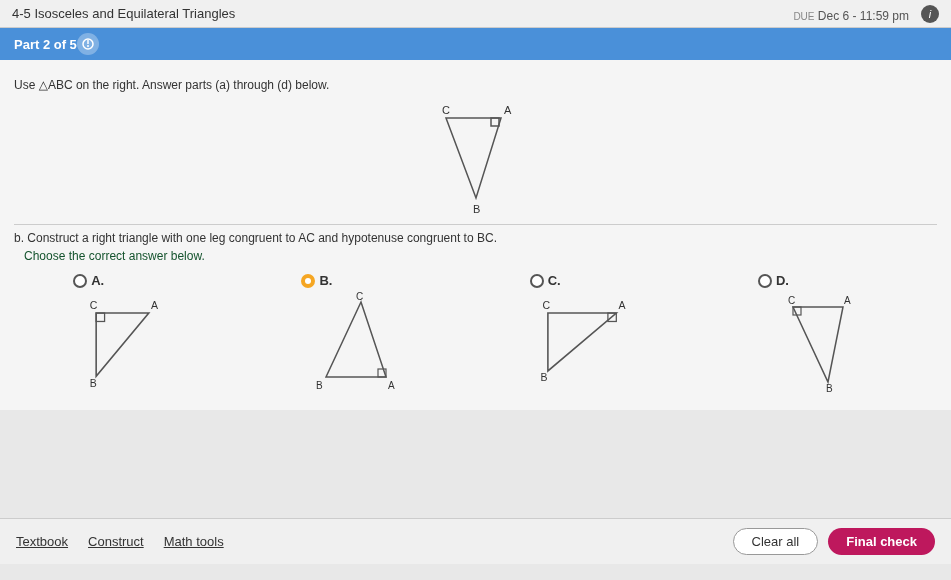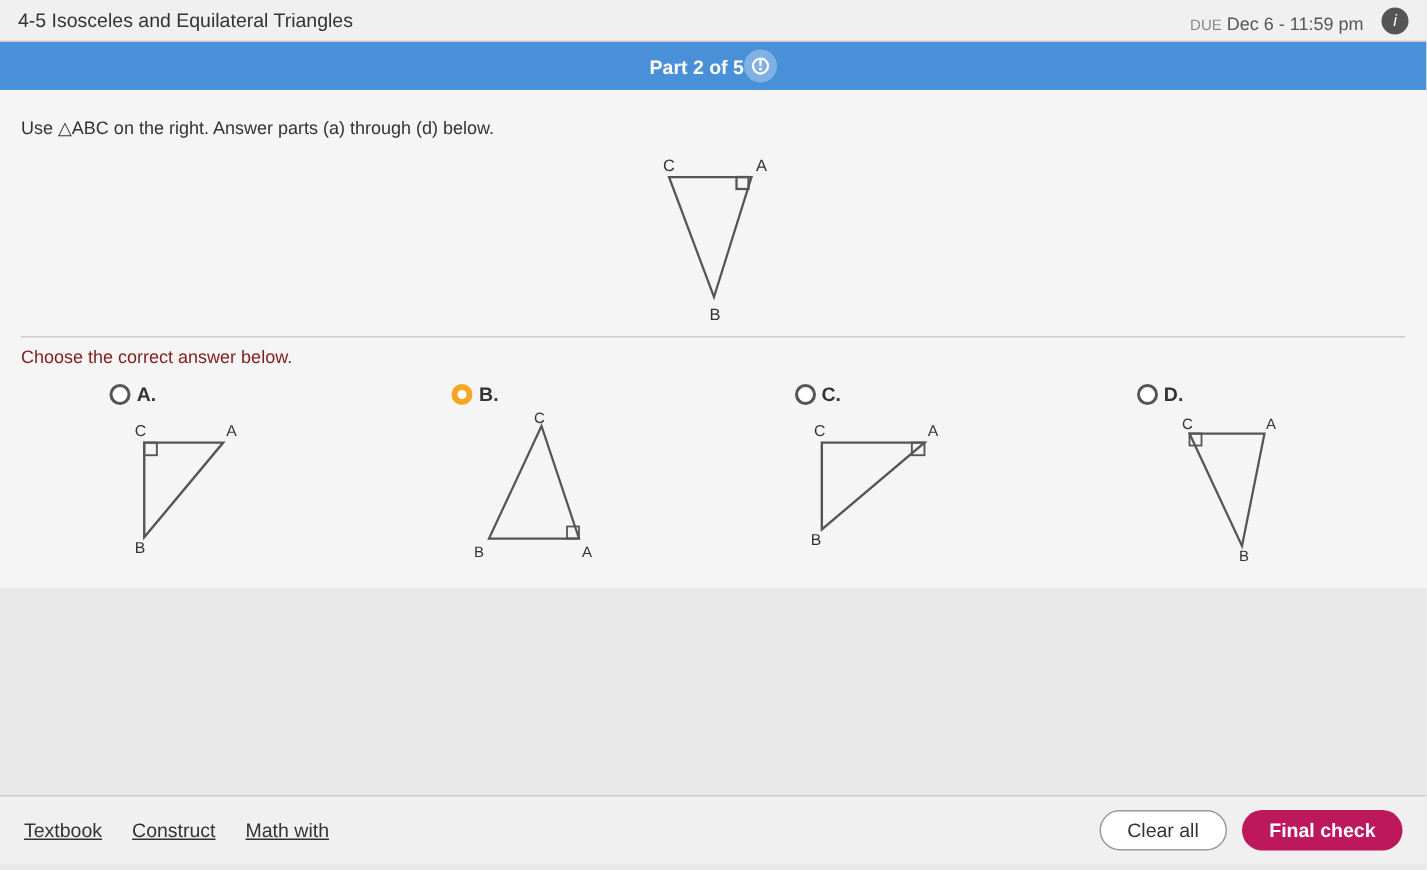--- a/index.html
+++ b/index.html
@@ -50,21 +50,21 @@
       cursor: pointer;
     }
     .part-banner {
       background: #4a90d9;
       color: white;
       padding: 6px 14px;
       font-size: 13px;
       font-weight: bold;
       display: flex;
       align-items: center;
-      justify-content: center;
+      justify-content: flex-start;
       height: 32px;
     }
     .part-banner-right {
       width: 22px;
       height: 22px;
       border-radius: 50%;
       background: rgba(255,255,255,0.3);
       display: flex;
       align-items: center;
       justify-content: center;
@@ -90,22 +90,23 @@
       margin: 6px 0;
       position: relative;
     }
     .question-text {
       font-size: 12px;
       color: #333;
       margin-bottom: 4px;
     }
     .choose-text {
       font-size: 12px;
-      color: #7f1d1d;
+      color: #14532d;
       margin-bottom: 10px;
+      margin-left: 10px;
     }
     .answers-row {
       display: flex;
       justify-content: space-around;
       align-items: flex-start;
       gap: 10px;
       padding: 0 10px;
     }
     .answer-option {
       display: flex;
@@ -143,21 +144,21 @@
       height: 6px;
       border-radius: 50%;
       background: white;
     }
     .triangle-svg {
       width: 120px;
       height: 100px;
     }
     .bottom-bar {
       position: absolute;
-      bottom: 4px;
+      bottom: 16px;
       left: 0;
       right: 0;
       height: 46px;
       background: #f0f0f0;
       border-top: 1px solid #ccc;
       display: flex;
       align-items: center;
       justify-content: space-between;
       padding: 0 16px;
     }
@@ -238,20 +239,21 @@
       <rect x="75" y="20" width="8" height="8" class="right-angle-box"></rect>
 
       <text x="26" y="16" font-size="11" fill="#333">C</text>
       <text x="88" y="16" font-size="11" fill="#333">A</text>
       <text x="57" y="115" font-size="11" fill="#333">B</text>
     </svg>
   </div>
 
   <hr class="divider">
 
+  <p class="question-text">b. Construct a right triangle with one leg congruent to AC and hypotenuse congruent to BC.</p>
   <p class="choose-text">Choose the correct answer below.</p>
 
   <div class="answers-row">
 
     <div class="answer-option">
       <div class="radio-label">
         <div class="radio-circle"></div>
         <span>A.</span>
       </div>
       <svg class="triangle-svg" viewBox="0 0 110 95">
@@ -309,19 +311,19 @@
       </svg>
     </div>
 
   </div>
 </div>
 
 <div class="bottom-bar">
   <div class="bottom-left">
     <button class="bottom-link">Textbook</button>
     <button class="bottom-link">Construct</button>
-    <button class="bottom-link">Math with</button>
+    <button class="bottom-link">Math tools</button>
   </div>
   <div class="bottom-right">
     <button class="clear-all-btn">Clear all</button>
     <button class="final-check-btn">Final check</button>
   </div>
 </div>
 
 </body></html>

